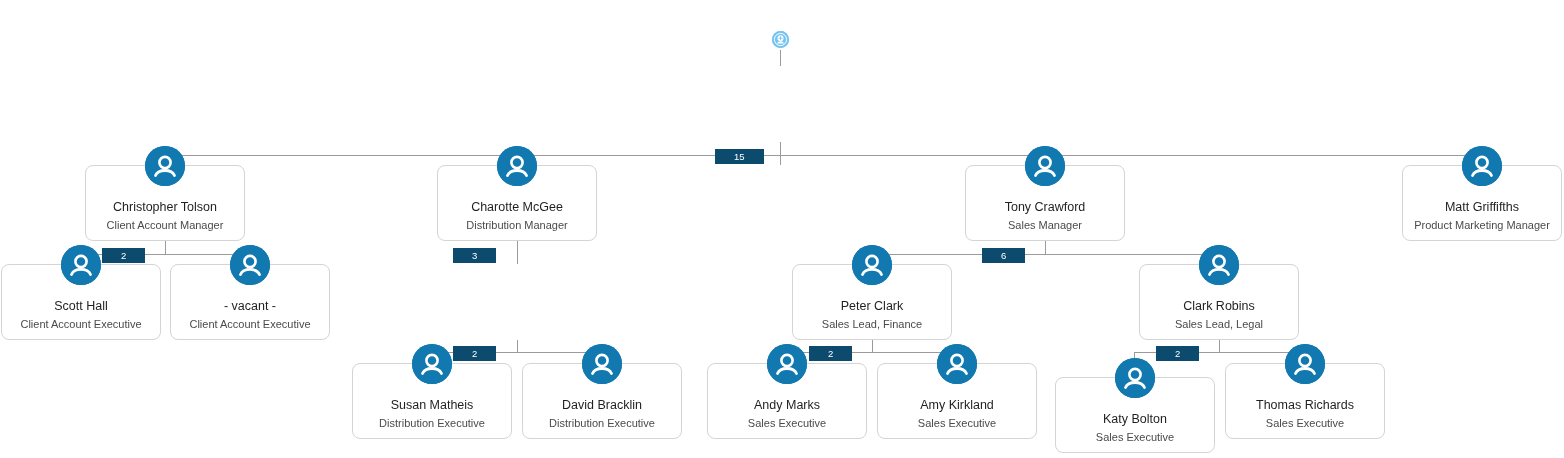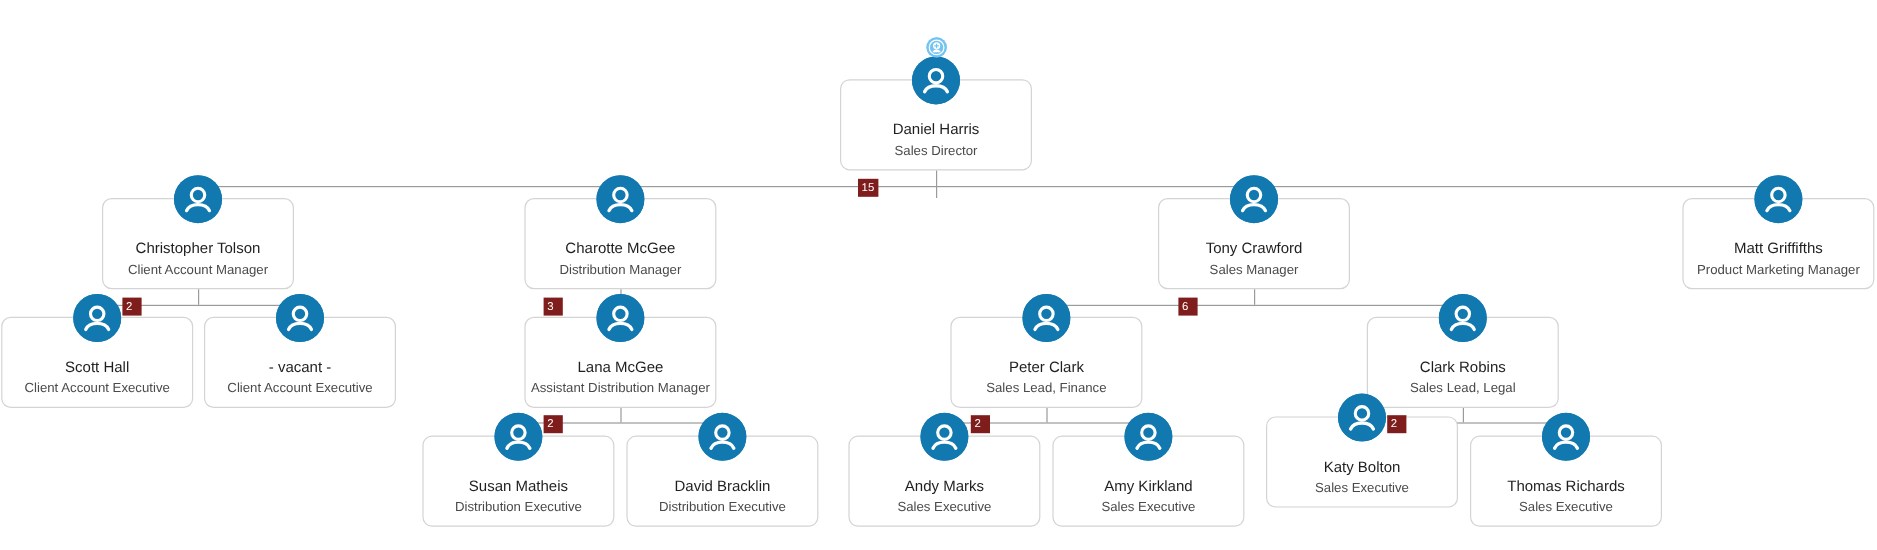--- a/index.html
+++ b/index.html
@@ -83,26 +83,26 @@
     z-index: 5;
   }
   .root-icon svg { display:block; width: 17px; height: 17px; }
 
   
   .badge {
     position: absolute;
     box-sizing: border-box;
     min-width: 16px;
     height: 15px;
-    background: #7f1d1d;
+    background: #0c4a6e;
     color: #ffffff;
     font-size: 9.5px;
     line-height: 15px;
     text-align: left;
-    padding: 0 3px;
+    padding: 0 19px;
     z-index: 6;
     font-family: "Liberation Sans", sans-serif;
   }
 </style>
 </head>
 <body>
 
 <div id="chart-canvas">
 
   <div class="line v" style="left:780px; top:50px; height:16px;"></div>
@@ -146,31 +146,20 @@
   <div class="root-icon" style="left:772px; top:31px;">
     <svg viewBox="0 0 17 17" xmlns="http://www.w3.org/2000/svg" aria-hidden="true">
       <circle cx="8.5" cy="8.5" r="8.5" fill="#74c4f2"></circle>
       <circle cx="8.5" cy="8.5" r="6.1" fill="none" stroke="#ffffff" stroke-width="1"></circle>
       <circle cx="8.5" cy="7.2" r="3" fill="#ffffff"></circle>
       <path d="M8.5 5.6 v3.2 M6.9 7.2 h3.2" stroke="#74c4f2" stroke-width="0.9" stroke-linecap="round"></path>
       <path d="M5.0 12.6 a3.6 3.2 0 0 1 7.0 0" fill="#ffffff"></path>
     </svg>
   </div>
 
-  <div class="node" style="left:700px; top:66px; width:160px; height:76px;">
-    <span class="avatar">
-      <svg viewBox="0 0 40 40" xmlns="http://www.w3.org/2000/svg" aria-hidden="true">
-        <circle cx="20" cy="20" r="20" fill="#1279b0"></circle>
-        <circle cx="20" cy="16.5" r="5.6" fill="none" stroke="#ffffff" stroke-width="2.6"></circle>
-        <path d="M10.5 29.5 C13.5 22.8 26.5 22.8 29.5 29.5" fill="none" stroke="#ffffff" stroke-width="2.8" stroke-linecap="round"></path>
-      </svg>
-    </span>
-    <div class="node-name">Daniel Harris</div>
-    <div class="node-title">Sales Director</div>
-  </div>
 
   <div class="node" style="left:85px; top:165px;">
     <span class="avatar">
       <svg viewBox="0 0 40 40" xmlns="http://www.w3.org/2000/svg" aria-hidden="true">
         <circle cx="20" cy="20" r="20" fill="#1279b0"></circle>
         <circle cx="20" cy="16.5" r="5.6" fill="none" stroke="#ffffff" stroke-width="2.6"></circle>
         <path d="M10.5 29.5 C13.5 22.8 26.5 22.8 29.5 29.5" fill="none" stroke="#ffffff" stroke-width="2.8" stroke-linecap="round"></path>
       </svg>
     </span>
     <div class="node-name">Christopher Tolson</div>
@@ -230,31 +219,20 @@
       <svg viewBox="0 0 40 40" xmlns="http://www.w3.org/2000/svg" aria-hidden="true">
         <circle cx="20" cy="20" r="20" fill="#1279b0"></circle>
         <circle cx="20" cy="16.5" r="5.6" fill="none" stroke="#ffffff" stroke-width="2.6"></circle>
         <path d="M10.5 29.5 C13.5 22.8 26.5 22.8 29.5 29.5" fill="none" stroke="#ffffff" stroke-width="2.8" stroke-linecap="round"></path>
       </svg>
     </span>
     <div class="node-name">- vacant -</div>
     <div class="node-title">Client Account Executive</div>
   </div>
 
-  <div class="node" style="left:437px; top:264px;">
-    <span class="avatar">
-      <svg viewBox="0 0 40 40" xmlns="http://www.w3.org/2000/svg" aria-hidden="true">
-        <circle cx="20" cy="20" r="20" fill="#1279b0"></circle>
-        <circle cx="20" cy="16.5" r="5.6" fill="none" stroke="#ffffff" stroke-width="2.6"></circle>
-        <path d="M10.5 29.5 C13.5 22.8 26.5 22.8 29.5 29.5" fill="none" stroke="#ffffff" stroke-width="2.8" stroke-linecap="round"></path>
-      </svg>
-    </span>
-    <div class="node-name">Lana McGee</div>
-    <div class="node-title">Assistant Distribution Manager</div>
-  </div>
 
   <div class="node" style="left:792px; top:264px;text-decoration:underline;">
     <span class="avatar">
       <svg viewBox="0 0 40 40" xmlns="http://www.w3.org/2000/svg" aria-hidden="true">
         <circle cx="20" cy="20" r="20" fill="#1279b0"></circle>
         <circle cx="20" cy="16.5" r="5.6" fill="none" stroke="#ffffff" stroke-width="2.6"></circle>
         <path d="M10.5 29.5 C13.5 22.8 26.5 22.8 29.5 29.5" fill="none" stroke="#ffffff" stroke-width="2.8" stroke-linecap="round"></path>
       </svg>
     </span>
     <div class="node-name">Peter Clark</div>
@@ -314,21 +292,21 @@
       <svg viewBox="0 0 40 40" xmlns="http://www.w3.org/2000/svg" aria-hidden="true">
         <circle cx="20" cy="20" r="20" fill="#1279b0"></circle>
         <circle cx="20" cy="16.5" r="5.6" fill="none" stroke="#ffffff" stroke-width="2.6"></circle>
         <path d="M10.5 29.5 C13.5 22.8 26.5 22.8 29.5 29.5" fill="none" stroke="#ffffff" stroke-width="2.8" stroke-linecap="round"></path>
       </svg>
     </span>
     <div class="node-name">Amy Kirkland</div>
     <div class="node-title">Sales Executive</div>
   </div>
 
-  <div class="node" style="left:1055px; top:347px;">
+  <div class="node" style="left:1055px; top:377px;">
     <span class="avatar">
       <svg viewBox="0 0 40 40" xmlns="http://www.w3.org/2000/svg" aria-hidden="true">
         <circle cx="20" cy="20" r="20" fill="#1279b0"></circle>
         <circle cx="20" cy="16.5" r="5.6" fill="none" stroke="#ffffff" stroke-width="2.6"></circle>
         <path d="M10.5 29.5 C13.5 22.8 26.5 22.8 29.5 29.5" fill="none" stroke="#ffffff" stroke-width="2.8" stroke-linecap="round"></path>
       </svg>
     </span>
     <div class="node-name">Katy Bolton</div>
     <div class="node-title">Sales Executive</div>
   </div>

